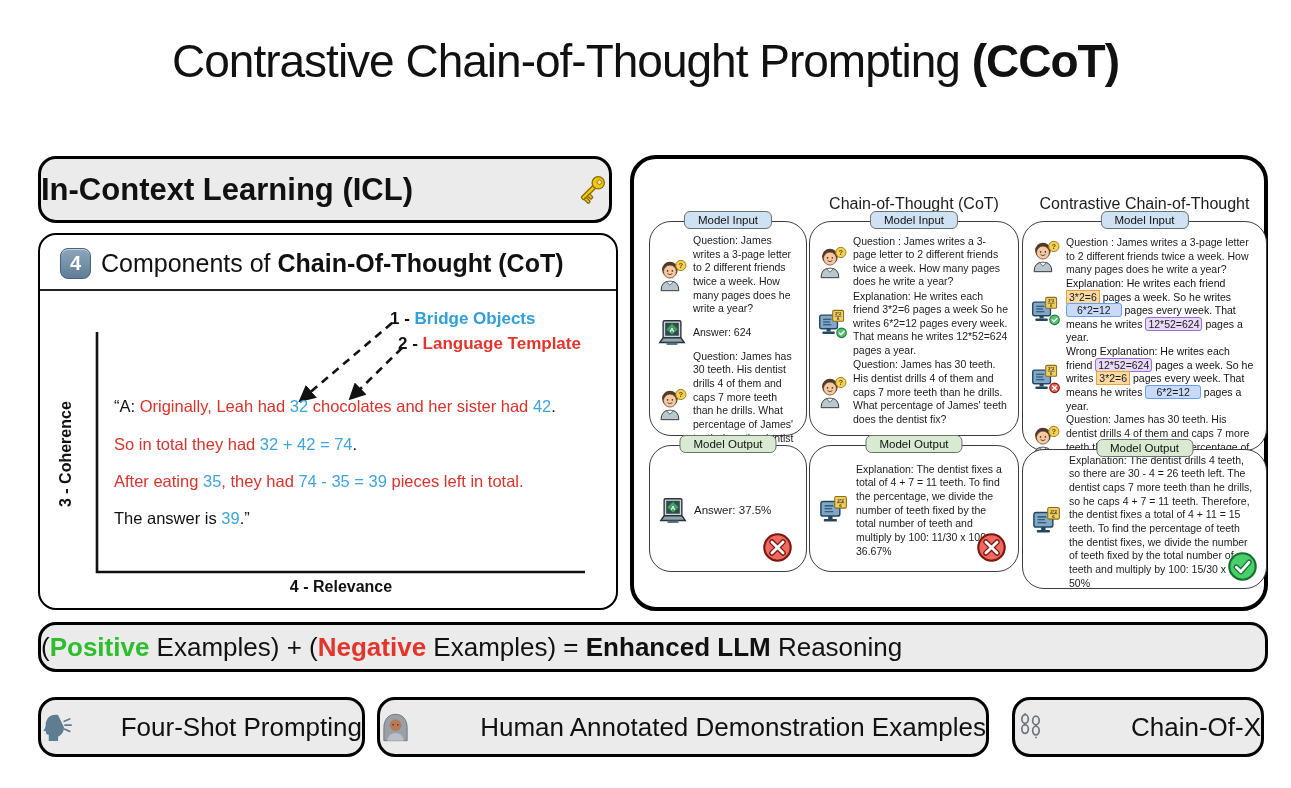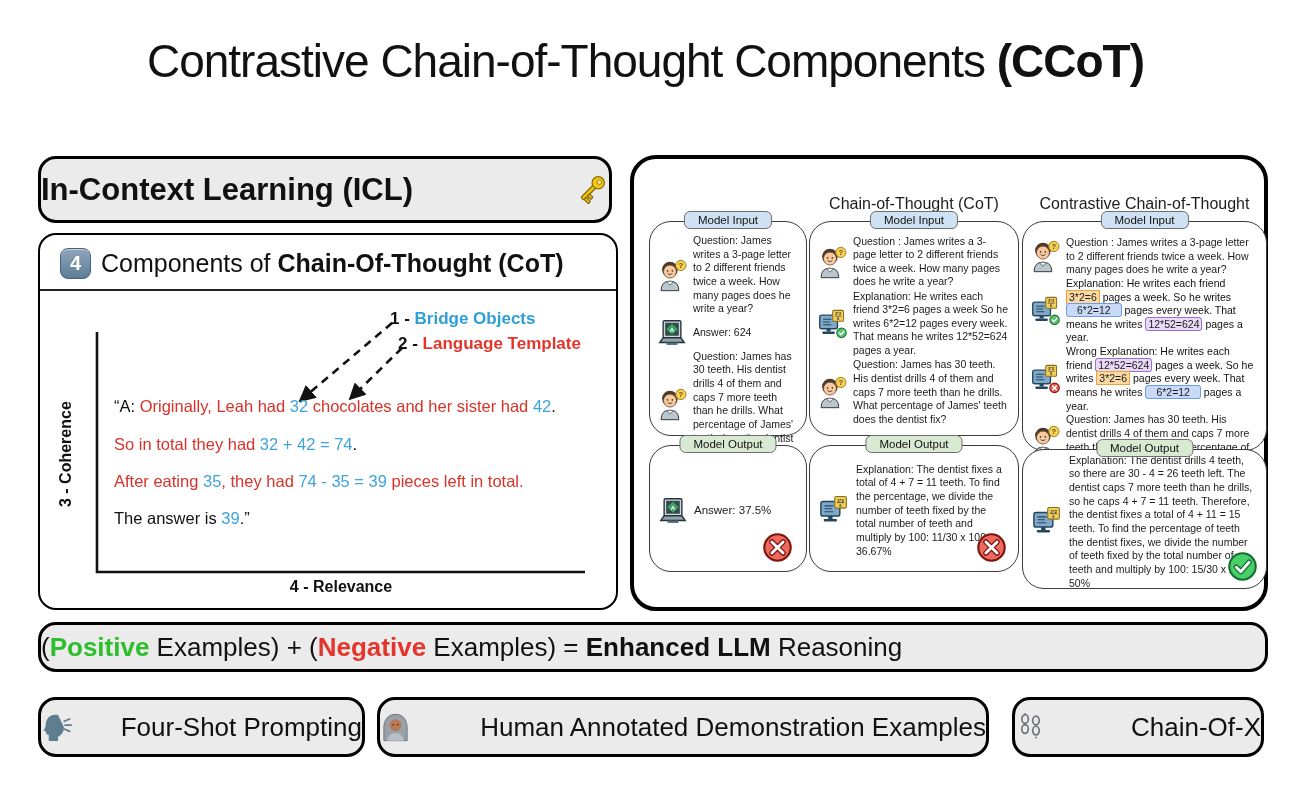--- a/index.html
+++ b/index.html
@@ -166,21 +166,21 @@
         <path d="M27 16.5 v3"></path>
         <path d="M13 3.5 v-2 M27 32 v2"></path>
       </g>
     </symbol>
   </defs>
 </svg>
 
 <div class="page">
 
   <div class="abs title">
-    <span>Contrastive Chain-of-Thought Components </span><span class="b">(CCoT)</span>
+    <span>Contrastive Chain-of-Thought Prompting </span><span class="b">(CCoT)</span>
   </div>
 
   <div class="abs graybox icl">
     <span>In-Context Learning (ICL)</span>
     <svg width="36" height="36">
         <use href="#sym-key"></use>
       </svg>
   </div>
 
   <div class="abs whitebox components" style="border-width:2.5px">

